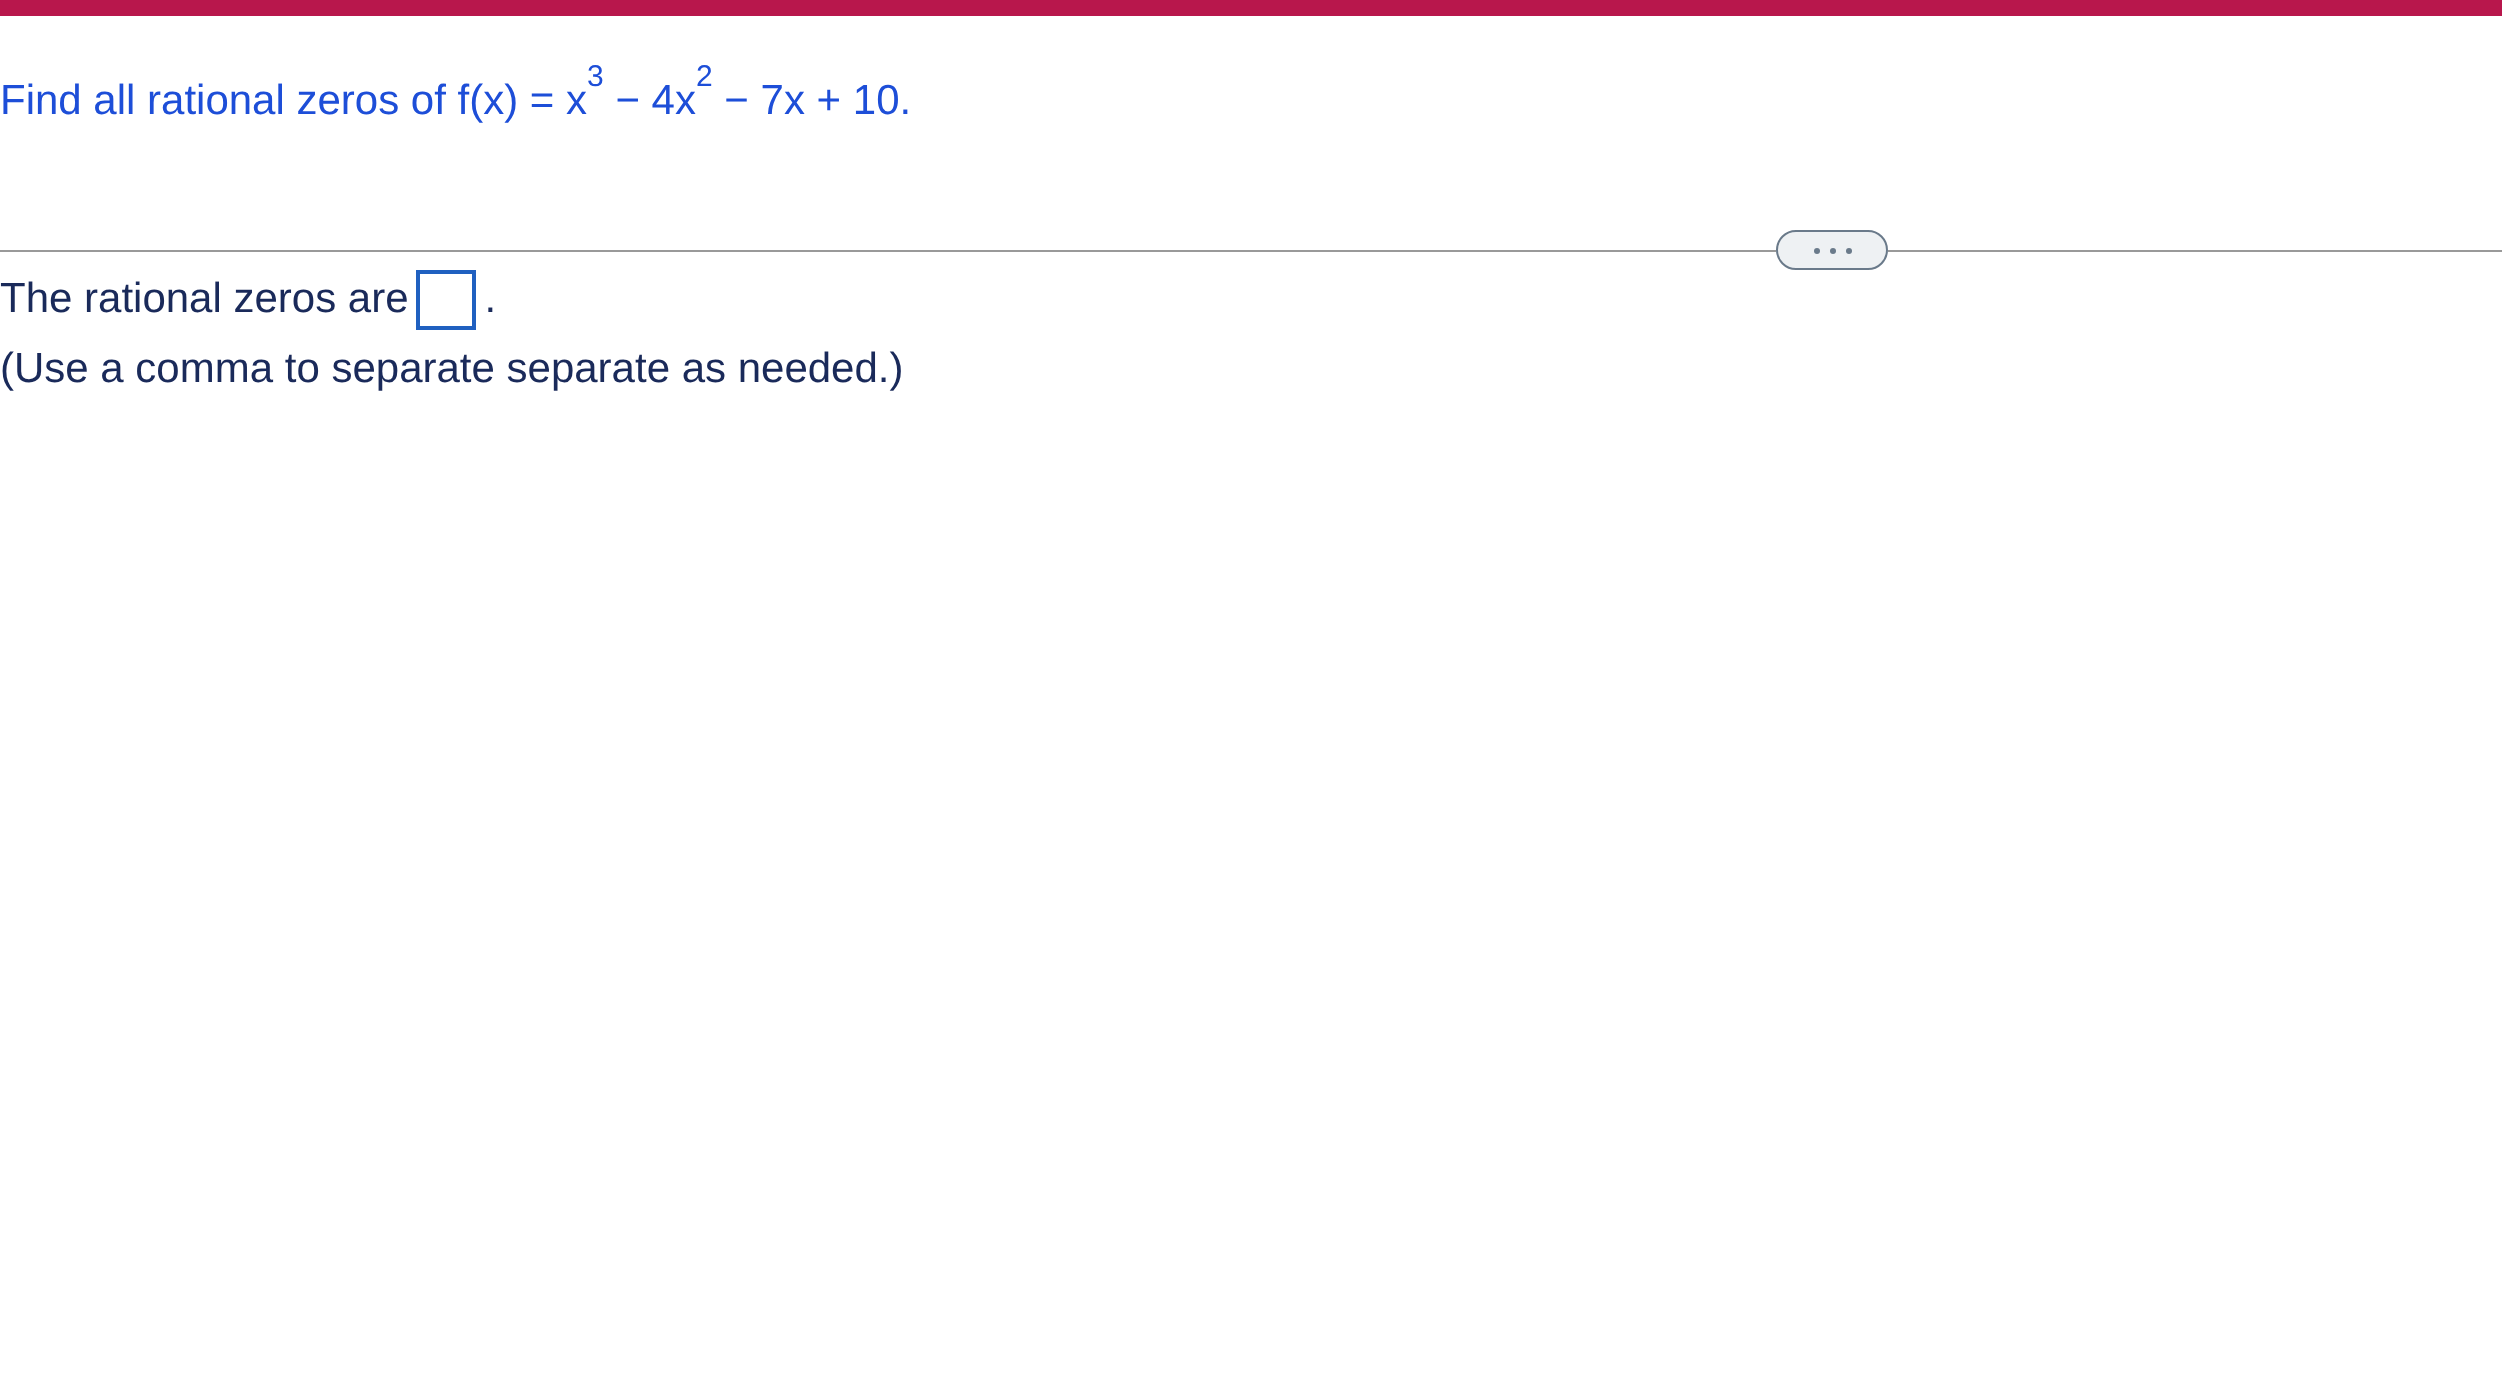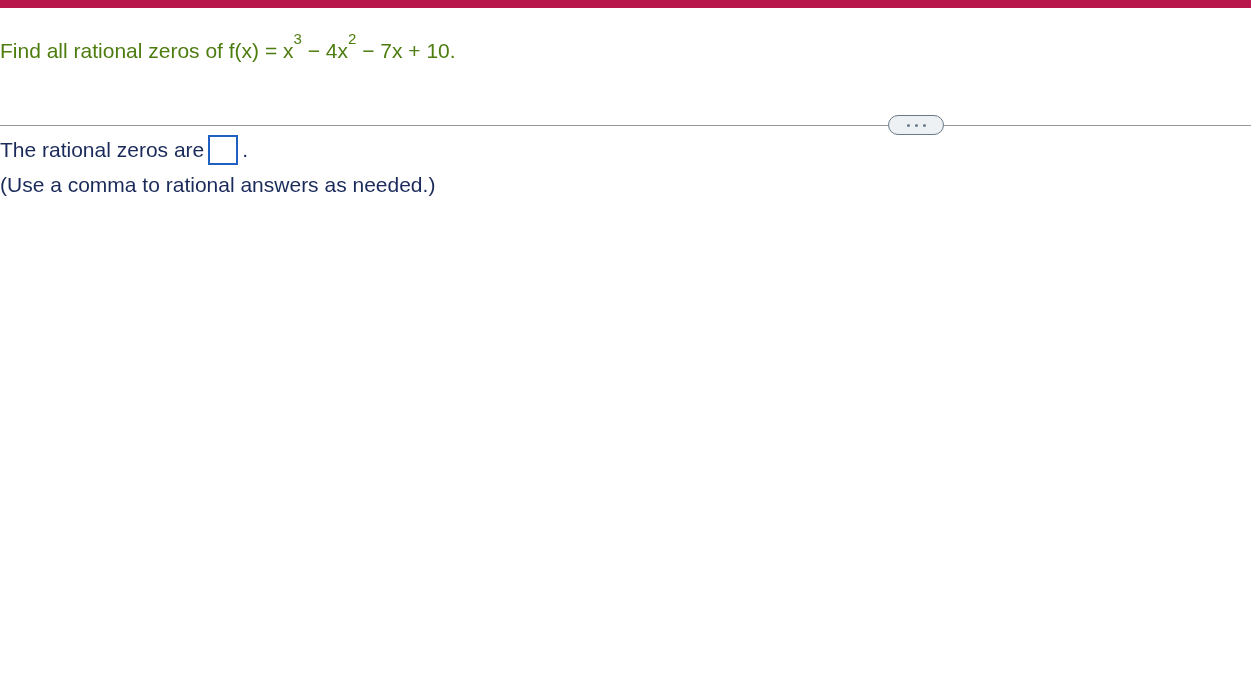--- a/index.html
+++ b/index.html
@@ -15,21 +15,21 @@
       position: relative;
     }
     .top-bar {
       width: 100%;
       height: 8px;
       background: #b8174c;
     }
     .question-area {
       padding: 28px 0 0 0;
       font-size: 21px;
-      color: #4d7c0f;
+      color: #1d4ed8;
     }
     sup {
       font-size: 15px;
       position: relative;
       top: -6px;
     }
     .divider-row {
       position: relative;
       margin-top: 52px;
       height: 20px;
@@ -110,14 +110,14 @@
   </div>
   <div class="divider-line right"></div>
 </div>
 
 <div class="answer-area">
   <div class="answer-line1">
     <span>The rational zeros are </span>
     <span class="answer-input" value=""></span>
     <span>.</span>
   </div>
-  <div class="answer-line2">(Use a comma to rational answers as needed.)</div>
+  <div class="answer-line2">(Use a comma to separate separate as needed.)</div>
 </div>
 
 </body></html>

